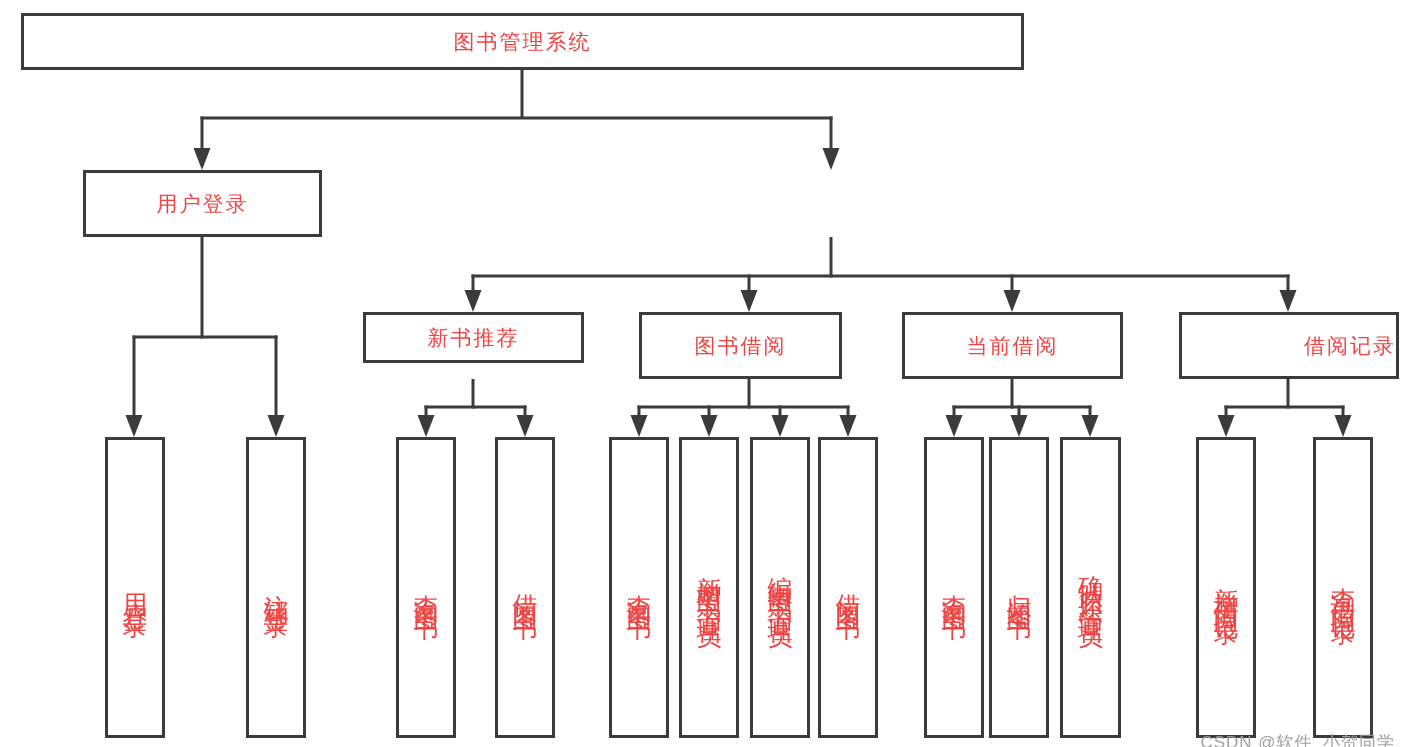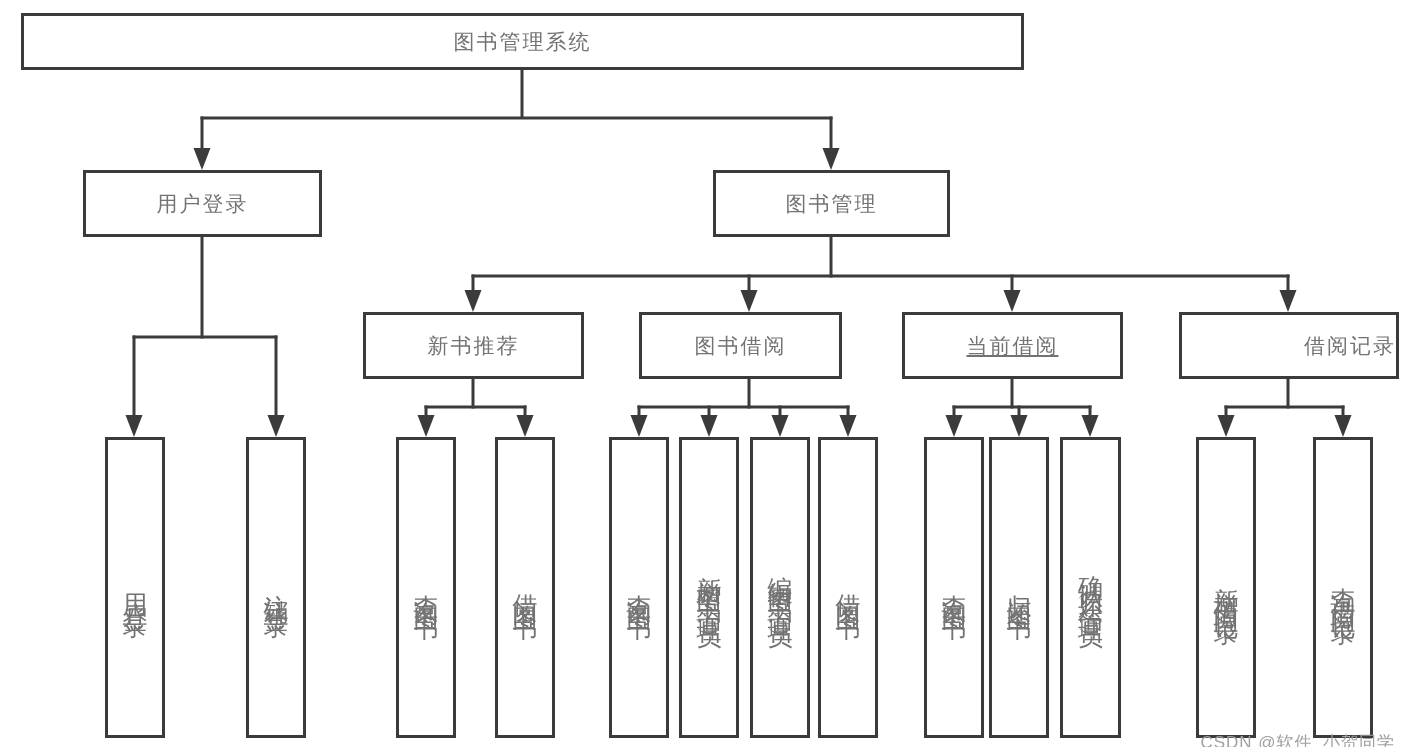--- a/index.html
+++ b/index.html
@@ -22,21 +22,21 @@
     left: 0;
     top: 0;
     z-index: 1;
     pointer-events: none;
   }
   .node {
     position: absolute;
     box-sizing: border-box;
     background: #ffffff;
     border: 3px solid #3b3b3b;
-    color: #737373;
+    color: #ef4444;
     display: flex;
     align-items: center;
     justify-content: center;
     z-index: 2;
   }
   .hnode span {
     font-size: 21px;
     letter-spacing: 2px;
     white-space: nowrap;
   }
@@ -133,31 +133,28 @@
     </g>
   </svg>
 
   <div class="node hnode" style="left:21px; top:13px; width:1003px; height:57px;">
     <span>图书管理系统</span>
   </div>
 
   <div class="node hnode" style="left:83px; top:170px; width:239px; height:67px;">
     <span>用户登录</span>
   </div>
-  <div class="node hnode" style="left:713px; top:170px; width:237px; height:67px;">
-    <span>图书管理</span>
-  </div>
-
-  <div class="node hnode" style="left:363px; top:312px; width:221px; height:67px;">
+
+  <div class="node hnode" style="left:363px; top:312px; width:221px; height:51px;">
     <span>新书推荐</span>
   </div>
   <div class="node hnode" style="left:639px; top:312px; width:203px; height:67px;">
     <span>图书借阅</span>
   </div>
-  <div class="node hnode" style="left:902px; top:312px; width:221px; height:67px;text-decoration:underline;">
+  <div class="node hnode" style="left:902px; top:312px; width:221px; height:67px;">
     <span>当前借阅</span>
   </div>
   <div class="node hnode" style="left:1179px; top:312px; width:220px; height:67px;justify-content:flex-end;">
     <span>借阅记录</span>
   </div>
 
   <div class="node vnode" style="left:105px; top:437px; width:60px; height:301px;">
     <span class="vlabel">用户登录</span>
   </div>
   <div class="node vnode" style="left:246px; top:437px; width:60px; height:301px;">

